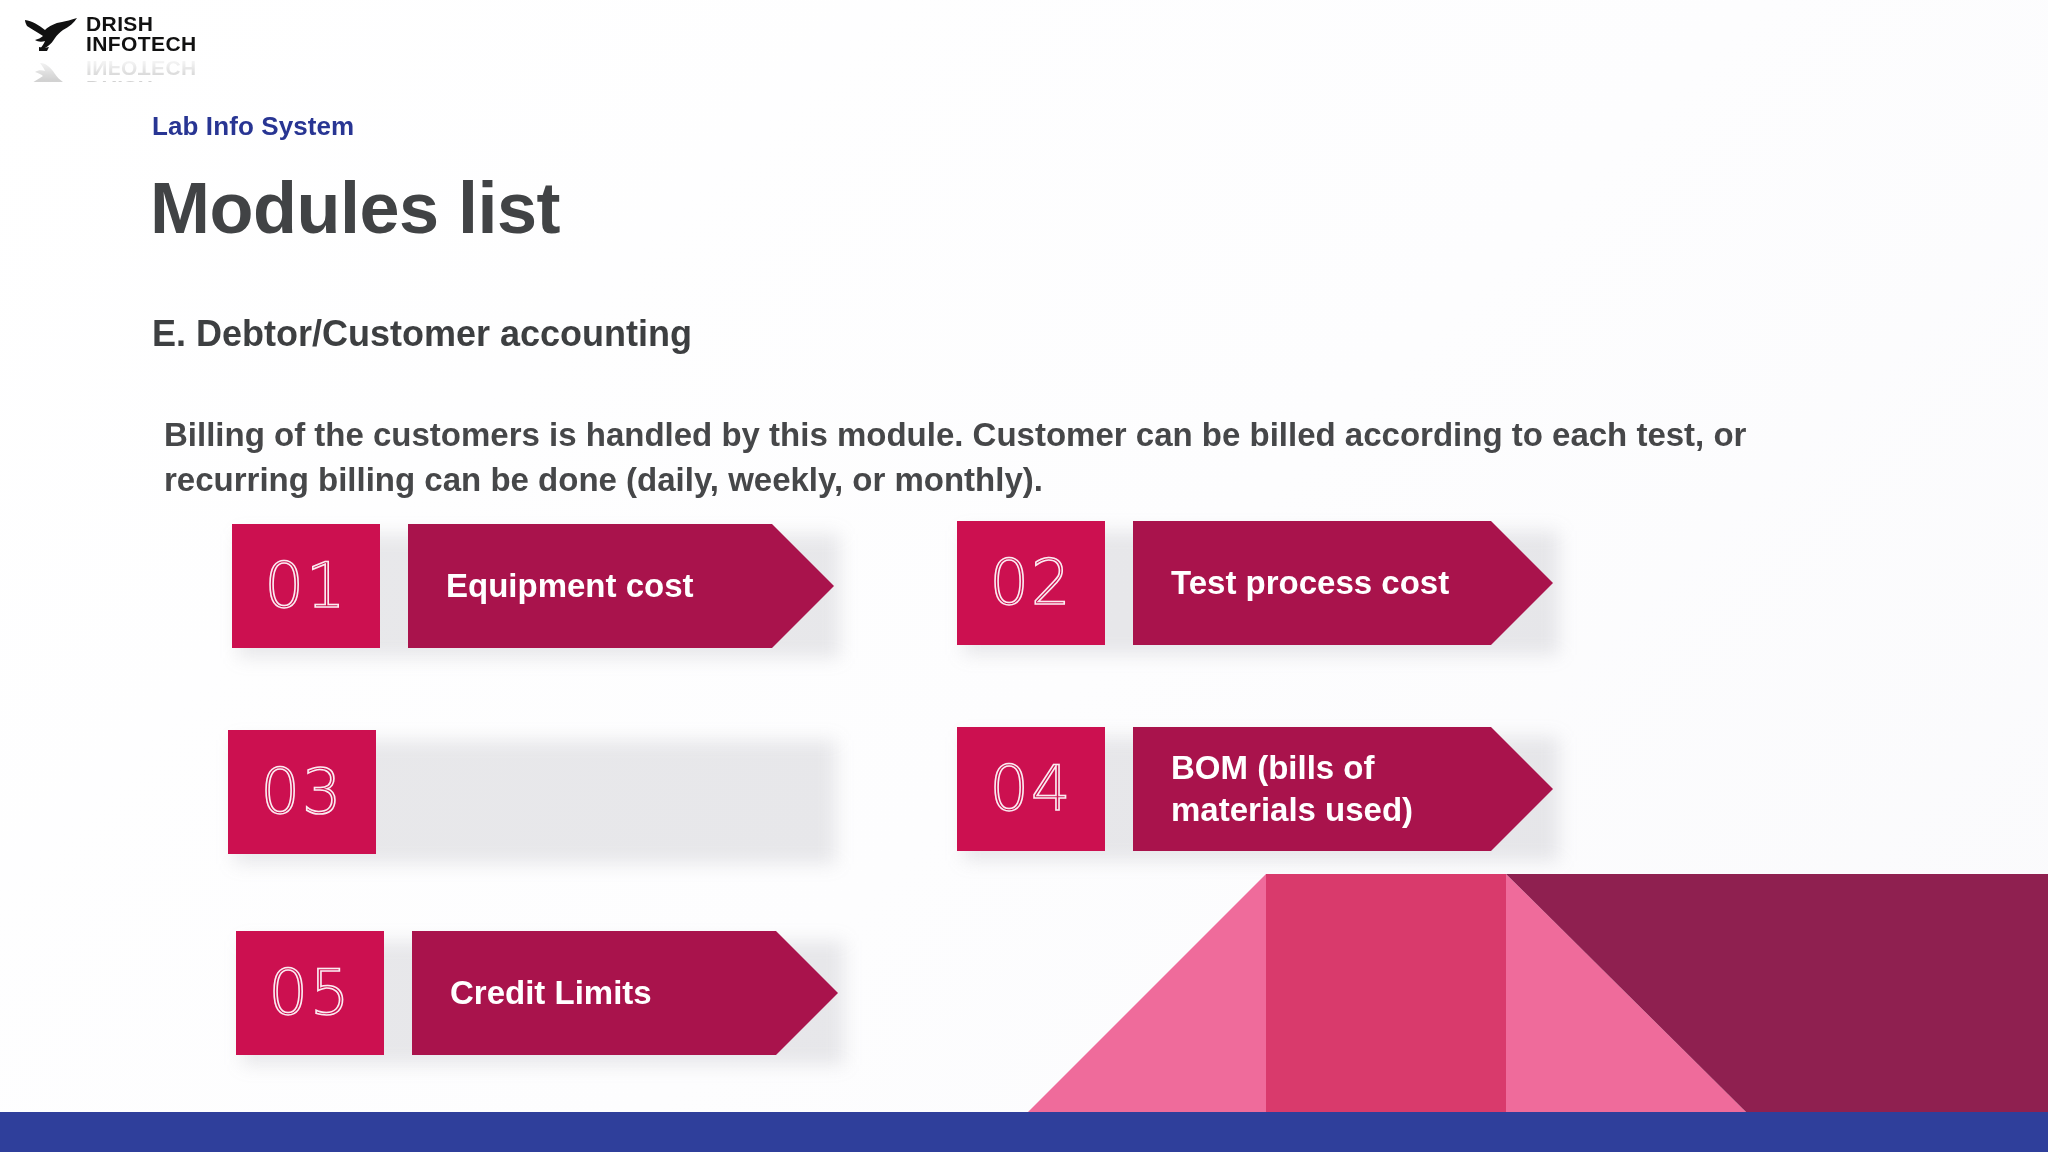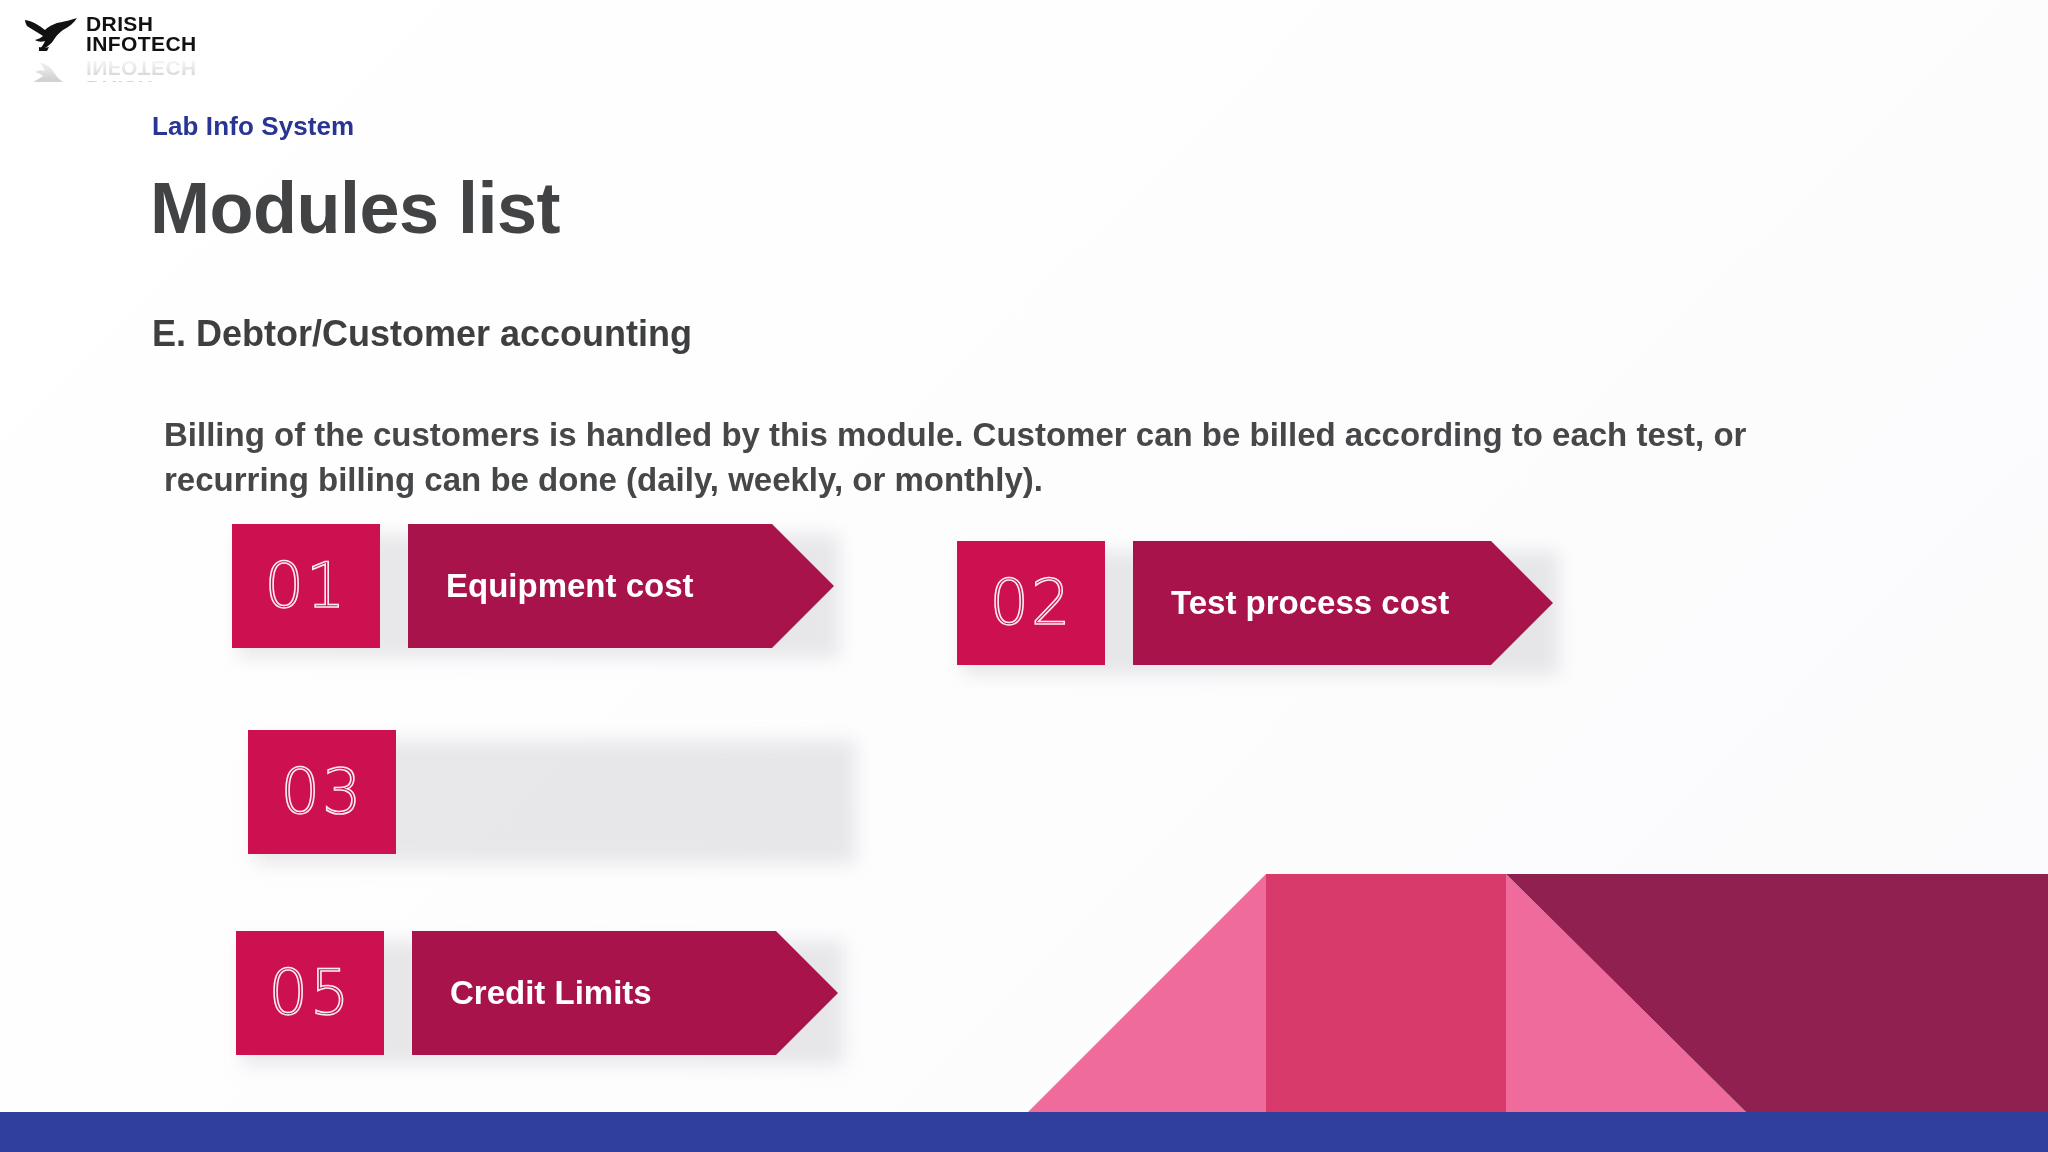--- a/index.html
+++ b/index.html
@@ -117,22 +117,22 @@
   }
   .banner .label{
     color:#ffffff;
     font-size:33px;
     font-weight:bold;
     line-height:1.28;
   }
 
   
   .b1{ left:232px; top:524px; width:602px; }
-  .b2{ left:957px; top:541px; width:596px;padding-left:23px; }
-  .b3{ left:248px; top:730px; width:602px; }
+  .b2{ left:957px; top:521px; width:596px;padding-left:23px; }
+  .b3{ left:228px; top:730px; width:602px; }
   .b4{ left:957px; top:727px; width:596px; }
   .b5{ left:236px; top:931px; width:602px; }
 
   
   .deco{
     position:absolute; right:0; bottom:40px;
     width:1020px; height:238px;
     overflow:hidden;
   }
   .deco svg{ display:block; width:100%; height:100%; }
@@ -213,20 +213,31 @@
 
     <div class="banner b3">
       <div class="shadow"></div>
       <div class="body">
         <div class="numbox">
           <span class="num">03</span>
         </div>
       </div>
     </div>
 
+    <div class="banner b4">
+      <div class="shadow"></div>
+      <div class="body">
+        <div class="numbox">
+          <span class="num">04</span>
+        </div>
+        <div class="labelbox">
+          <span class="label">BOM (bills of materials used)</span>
+        </div>
+      </div>
+    </div>
 
     <div class="banner b5">
       <div class="shadow"></div>
       <div class="body">
         <div class="numbox">
           <span class="num">05</span>
         </div>
         <div class="labelbox">
           <span class="label">Credit Limits</span>
         </div>

